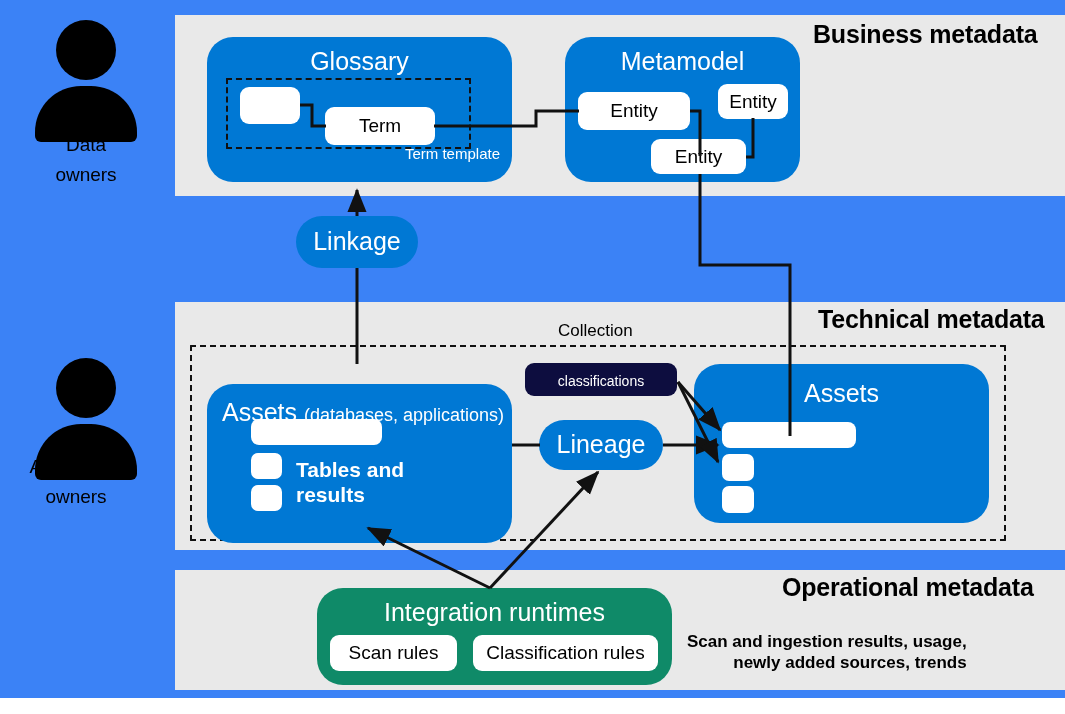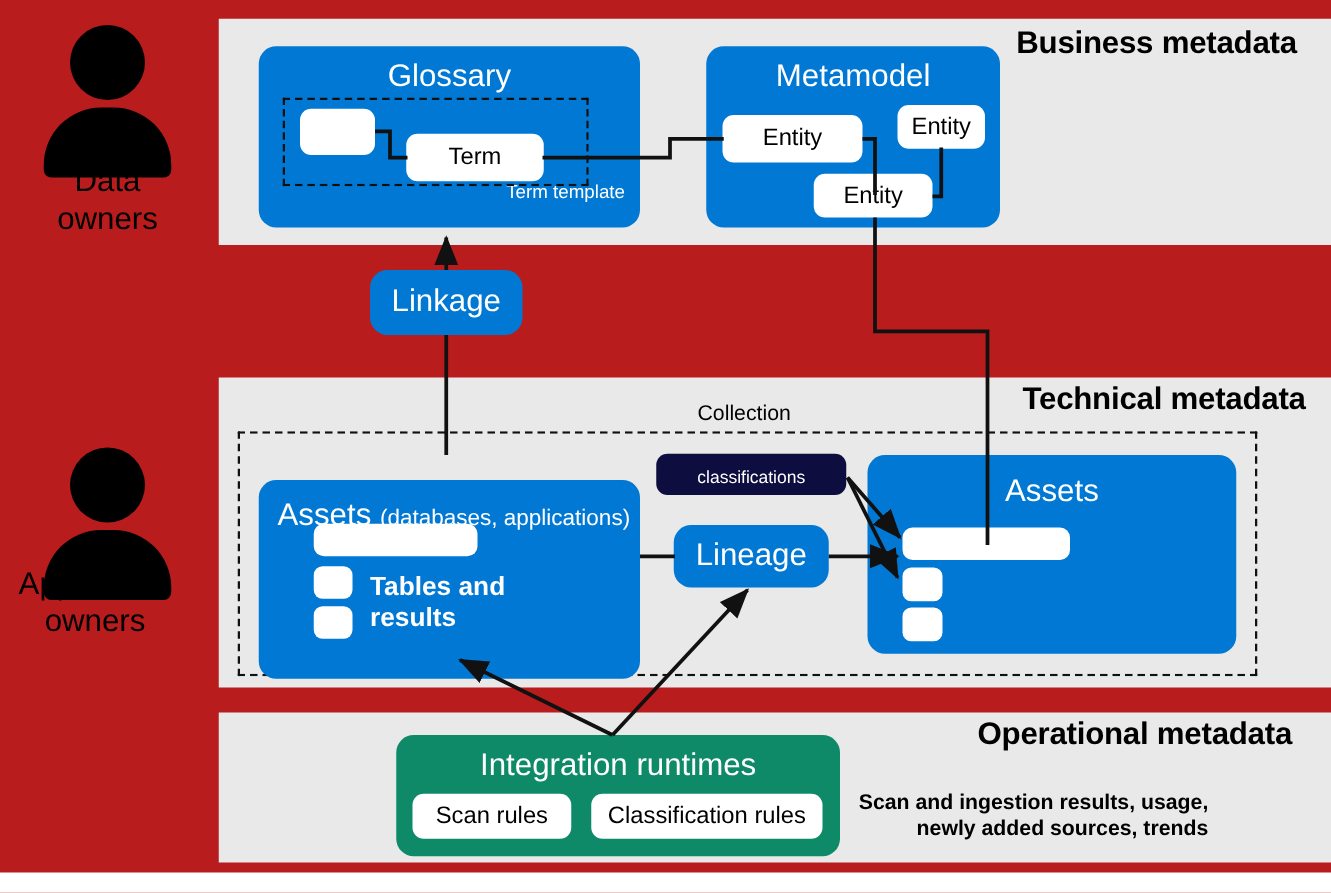--- a/index.html
+++ b/index.html
@@ -10,21 +10,21 @@
   body {
     width: 1065px;
     height: 714px;
     font-family: "Liberation Sans", sans-serif;
     overflow: hidden;
   }
   #stage {
     position: relative;
     width: 1065px;
     height: 698px;
-    background: #b91c1c;
+    background: #3b82f6;
   }
   .abs { position: absolute; }
 
   
   .band {
     position: absolute;
     background: #e9e9e9;
   }
   .band-title {
     position: absolute;
@@ -43,29 +43,29 @@
   }
   .persona .body {
     position: absolute;
     background: #000000;
     border-radius: 46px 46px 6px 6px;
   }
   .persona-label {
     position: absolute;
     text-align: center;
     color: #000;
-    font-size: 25px;
+    font-size: 19px;
     line-height: 30px;
     white-space: pre-line;
   }
 
   
   .card {
     position: absolute;
-    border-radius: 14px;
+    border-radius: 26px;
     box-sizing: border-box;
   }
   .card.blue   { background: #0078d4; }
   .card.green  { background: #0f8a68; }
   .card.navy   { background: #0d0d3f; border-radius: 9px; }
   .card-title {
     position: absolute;
     width: 100%;
     text-align: center;
     color: #ffffff;

